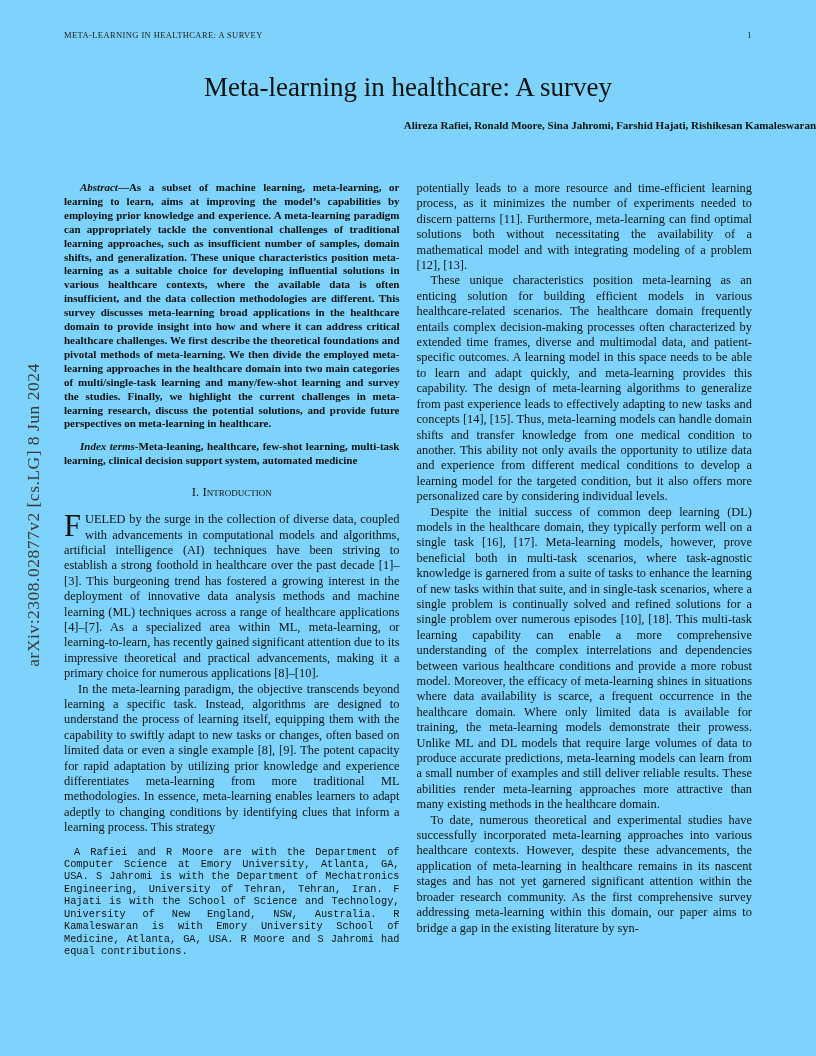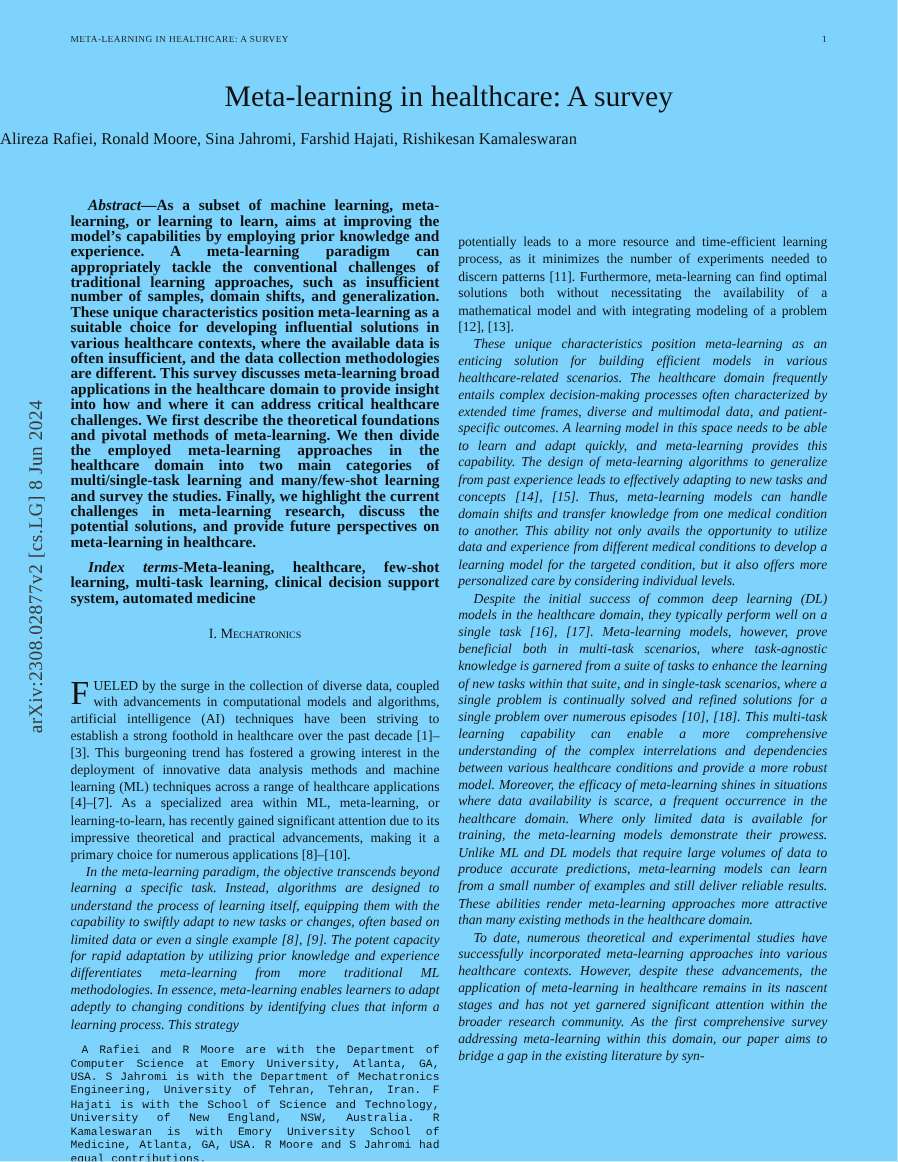--- a/index.html
+++ b/index.html
@@ -35,59 +35,59 @@
     text-align: center;
     font-size: 27px;
     font-weight: normal;
     margin: 0;
   }
   .authors {
     position: absolute;
     top: 119px;
     left: 0;
     width: 100%;
-    text-align: left;
-    font-size: 15px;
+    text-align: right;
+    font-size: 11px;
+    font-weight: bold;
   }
   .columns {
     position: absolute;
     top: 181px;
     left: 64px;
     width: 688px;
     display: flex;
     gap: 17px;
   }
   .col {
     width: 336px;
   }
   p { margin: 0; }
   .abstract, .index-terms {
-    font-size: 14px;
+    font-size: 11px;
     line-height: 13.9px;
     font-weight: bold;
     text-align: justify;
     text-indent: 16px;
   }
   .index-terms { margin-top: 9px; }
   .lead-label { font-style: italic; }
   .section-heading {
     text-align: center;
     font-size: 12.8px;
     font-weight: normal;
     font-variant: small-caps;
     margin: 17px 0 12px 0;
   }
   .body-para {
     font-size: 12.4px;
     line-height: 15.4px;
     text-align: justify;
-    margin-top: 32px;
   }
   .body-para.indent { text-indent: 14px; }
-  .body-para + .body-para { margin-top: 0; font-style: italic; }
+  .body-para + .body-para { margin-top: 0; }
   .dropcap {
     float: left;
     font-size: 30.5px;
     line-height: 26px;
     padding: 1px 4px 0 0;
   }
   .footnote {
     margin-top: 10px;
     font-size: 10.3px;
     line-height: 12.4px;
@@ -123,21 +123,21 @@
   <div class="arxiv-watermark">arXiv:2308.02877v2  [cs.LG]  8 Jun 2024</div>
 
   <div class="columns">
 
     <div class="col">
 
       <p class="abstract"><span class="lead-label">Abstract</span><span>—</span><span>As a subset of machine learning, meta-learning, or learning to learn, aims at improving the model’s capabilities by employing prior knowledge and experience. A meta-learning paradigm can appropriately tackle the conventional challenges of traditional learning approaches, such as insufficient number of samples, domain shifts, and generalization. These unique characteristics position meta-learning as a suitable choice for developing influential solutions in various healthcare contexts, where the available data is often insufficient, and the data collection methodologies are different. This survey discusses meta-learning broad applications in the healthcare domain to provide insight into how and where it can address critical healthcare challenges. We first describe the theoretical foundations and pivotal methods of meta-learning. We then divide the employed meta-learning approaches in the healthcare domain into two main categories of multi/single-task learning and many/few-shot learning and survey the studies. Finally, we highlight the current challenges in meta-learning research, discuss the potential solutions, and provide future perspectives on meta-learning in healthcare.</span></p>
 
       <p class="index-terms"><span class="lead-label">Index terms</span><span>-</span><span>Meta-leaning, healthcare, few-shot learning, multi-task learning, clinical decision support system, automated medicine</span></p>
 
-      <h2 class="section-heading">I. Mechatronics</h2>
+      <h2 class="section-heading">I. Introduction</h2>
 
       <p class="body-para"><span class="dropcap">F</span><span>UELED by the surge in the collection of diverse data, coupled with advancements in computational models and algorithms, artificial intelligence (AI) techniques have been striving to establish a strong foothold in healthcare over the past decade [1]–[3]. This burgeoning trend has fostered a growing interest in the deployment of innovative data analysis methods and machine learning (ML) techniques across a range of healthcare applications [4]–[7]. As a specialized area within ML, meta-learning, or learning-to-learn, has recently gained significant attention due to its impressive theoretical and practical advancements, making it a primary choice for numerous applications [8]–[10].</span></p>
 
       <p class="body-para indent">In the meta-learning paradigm, the objective transcends beyond learning a specific task. Instead, algorithms are designed to understand the process of learning itself, equipping them with the capability to swiftly adapt to new tasks or changes, often based on limited data or even a single example [8], [9]. The potent capacity for rapid adaptation by utilizing prior knowledge and experience differentiates meta-learning from more traditional ML methodologies. In essence, meta-learning enables learners to adapt adeptly to changing conditions by identifying clues that inform a learning process. This strategy</p>
 
       <p class="footnote">A Rafiei and R Moore are with the Department of Computer Science at Emory University, Atlanta, GA, USA. S Jahromi is with the Department of Mechatronics Engineering, University of Tehran, Tehran, Iran. F Hajati is with the School of Science and Technology, University of New England, NSW, Australia. R Kamaleswaran is with Emory University School of Medicine, Atlanta, GA, USA. R Moore and S Jahromi had equal contributions.</p>
 
     </div>
 
     <div class="col">

